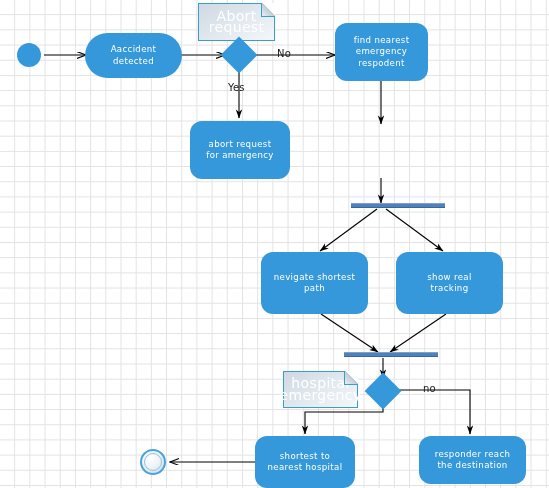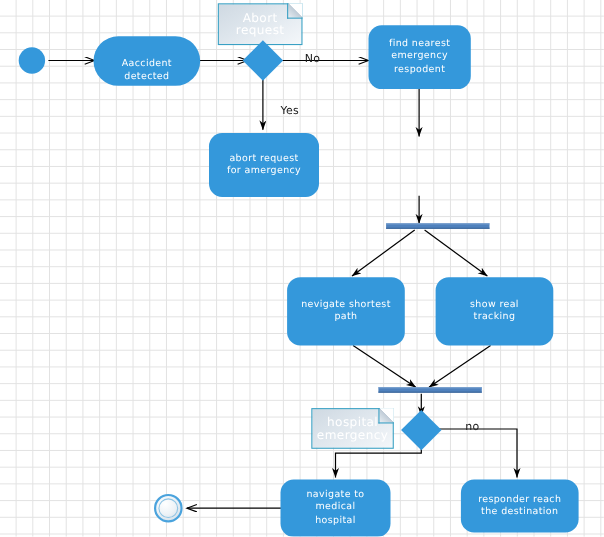--- a/index.html
+++ b/index.html
@@ -35,21 +35,21 @@
     color: #ffffff;
     font-size: 8.6px;
     line-height: 11.5px;
     display: flex;
     align-items: center;
     justify-content: center;
     text-align: center;
     letter-spacing: 0.35px;
     padding: 2px 12px;
   }
-  .node.pill { border-radius: 40px; align-items: flex-end; }
+  .node.pill { border-radius: 40px; }
   .start-node {
     position: absolute;
     width: 24px; height: 24px;
     border-radius: 50%;
     background: #3498db;
   }
   .end-node {
     position: absolute;
     width: 26px; height: 26px;
     border-radius: 50%;
@@ -77,21 +77,21 @@
     border-top: 1px solid #7ba2cf;
     border-bottom: 1px solid #3c6698;
     box-sizing: border-box;
   }
   .note {
     position: absolute;
     box-sizing: border-box;
     background: linear-gradient(150deg, #cfd9e2 0%, #dde5ec 40%, #f4f7fa 100%);
     border: 1px solid #39a0c4;
     color: #ffffff;
-    font-size: 11px;
+    font-size: 14px;
     line-height: 11.5px;
     display: flex;
     align-items: center;
     justify-content: center;
     text-align: center;
     letter-spacing: 0.35px;
     padding: 0 6px;
   }
   .note .fold {
     position: absolute;
@@ -159,21 +159,21 @@
     <span>Aaccident detected</span>
   </div>
 
   <div class="note" style="left:198px; top:3px; width:77px; height:38px;">
     <span class="fold"></span>
     <span>Abort request</span>
   </div>
 
   <div class="diamond" style="left:226px; top:42px;"></div>
 
-  <div class="edge-label" style="left:228px; top:96px;margin-left:27px;">Yes</div>
+  <div class="edge-label" style="left:228px; top:82px;">Yes</div>
   <div class="edge-label" style="left:277px; top:48px;">No</div>
 
   <div class="node" style="left:190px; top:121px; width:100px; height:58px;">
     <span>abort request for amergency</span>
   </div>
 
   <div class="node" style="left:335px; top:23px; width:93px; height:58px;">
     <span>find nearest emergency respodent</span>
   </div>
 
@@ -193,21 +193,21 @@
   <div class="note" style="left:283px; top:371px; width:75px; height:37px;">
     <span class="fold"></span>
     <span>hospital emergency</span>
   </div>
 
   <div class="diamond" style="left:370px; top:378px;"></div>
 
   <div class="edge-label" style="left:423px; top:383px;">no</div>
 
   <div class="node" style="left:255px; top:436px; width:100px; height:52px;">
-    <span>navigate to medical hospital</span>
+    <span>shortest to nearest hospital</span>
   </div>
 
   <div class="node" style="left:419px; top:436px; width:107px; height:48px;">
     <span>responder reach the destination</span>
   </div>
 
   <div class="end-node" style="left:140px; top:449px;"></div>
 
 </div>
 

